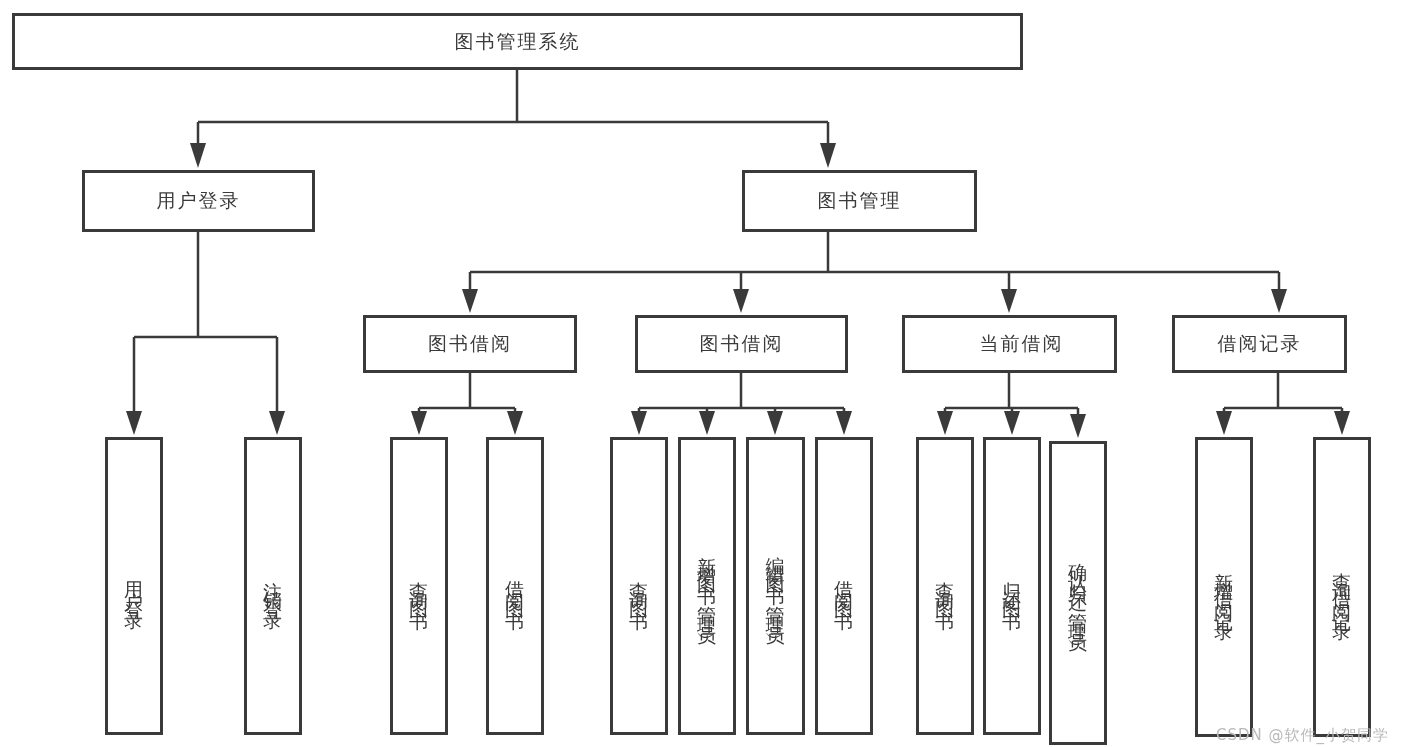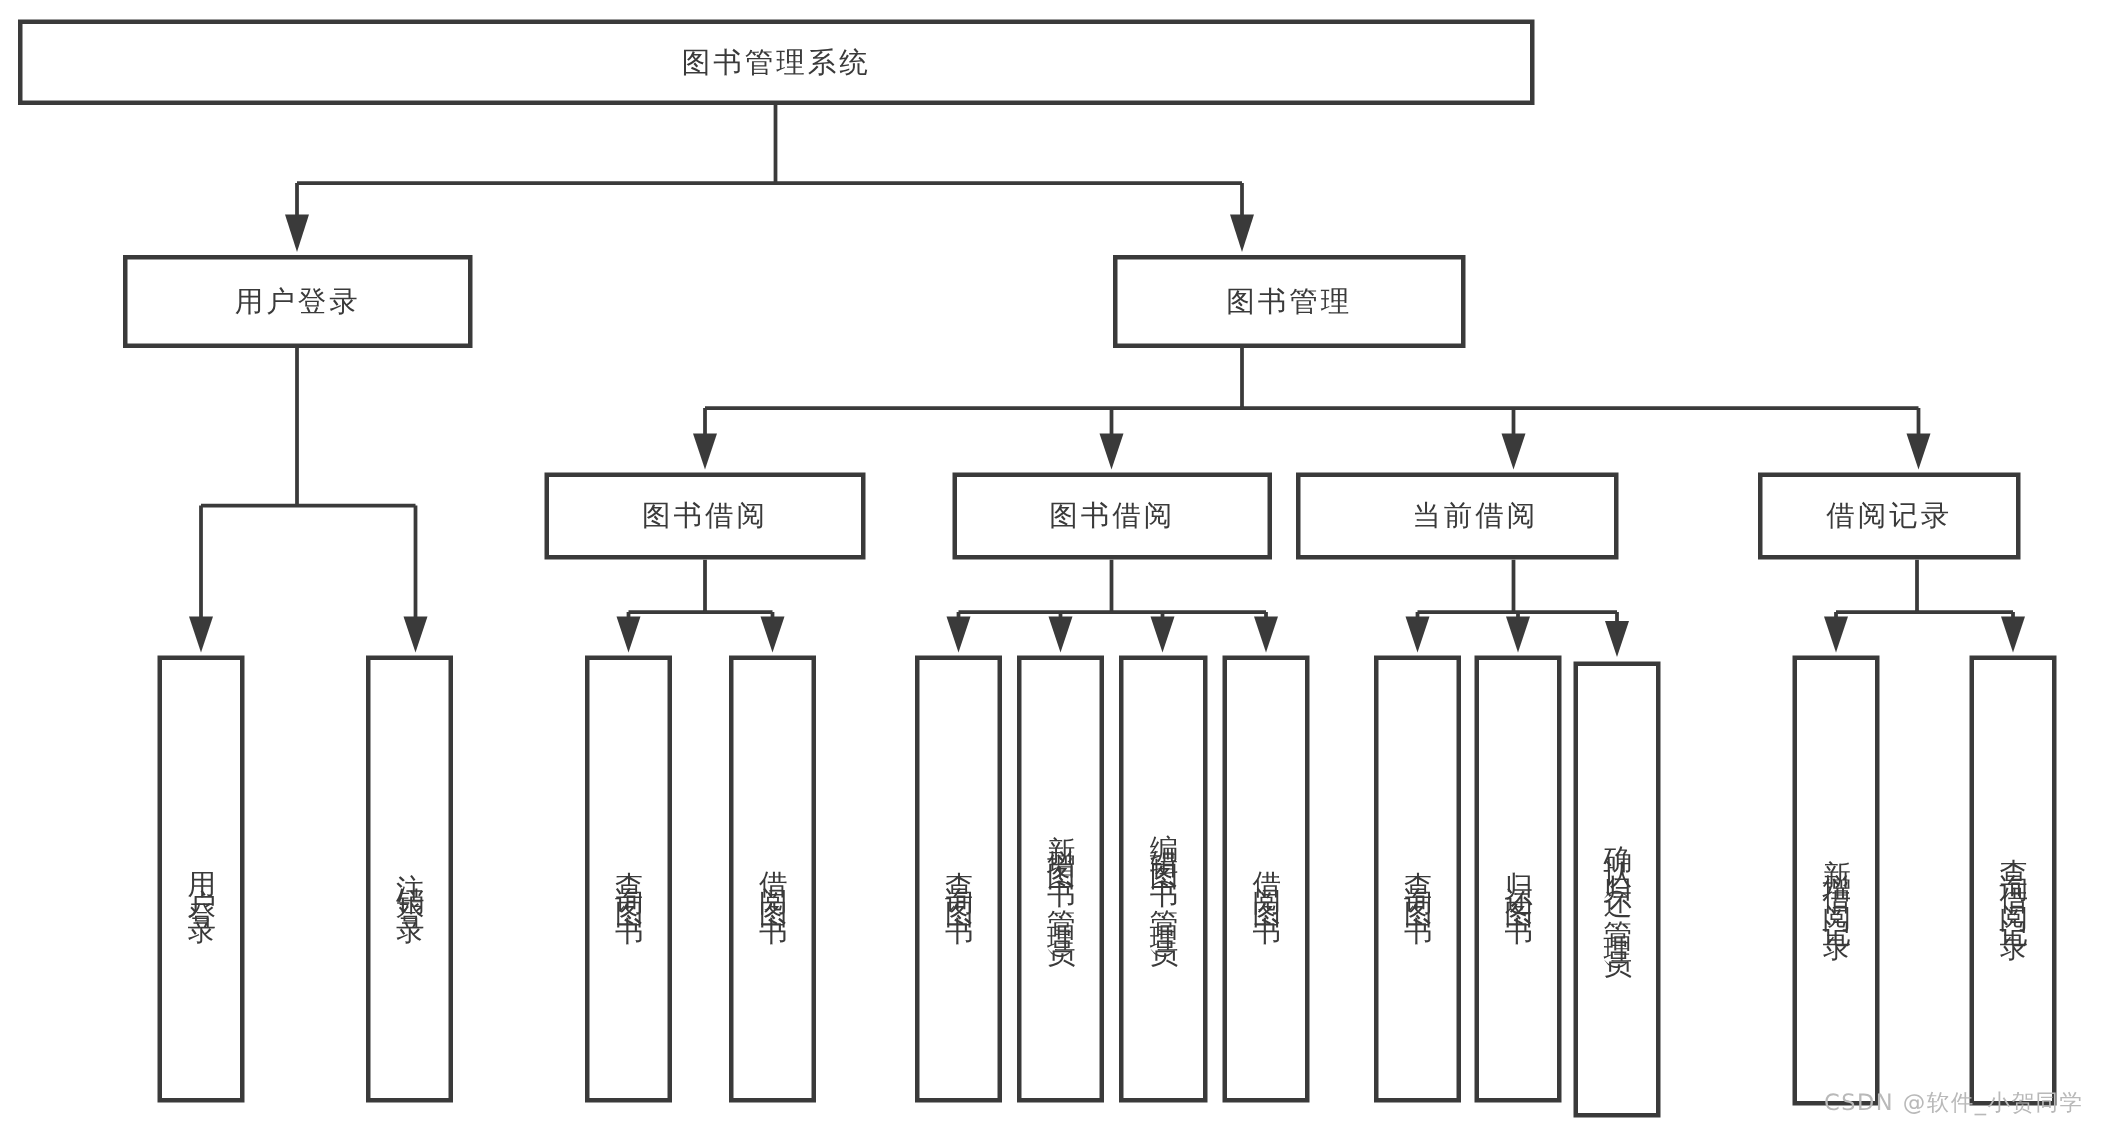--- a/index.html
+++ b/index.html
@@ -110,21 +110,21 @@
   <div class="node" style="left:742px; top:170px; width:235px; height:62px;">
     <span>图书管理</span>
   </div>
 
   <div class="node" style="left:363px; top:315px; width:214px; height:58px;">
     <span>图书借阅</span>
   </div>
   <div class="node" style="left:635px; top:315px; width:213px; height:58px;justify-content:center;">
     <span>图书借阅</span>
   </div>
-  <div class="node" style="left:864px; top:315px; width:215px; height:58px;padding-left:24px;">
+  <div class="node" style="left:902px; top:315px; width:215px; height:58px;padding-left:24px;">
     <span>当前借阅</span>
   </div>
   <div class="node" style="left:1172px; top:315px; width:175px; height:58px;">
     <span>借阅记录</span>
   </div>
 
   <div class="node" style="left:105px; top:437px; width:58px; height:298px;">
     <span class="vtext">用户登录</span>
   </div>
   <div class="node" style="left:244px; top:437px; width:58px; height:298px;">

